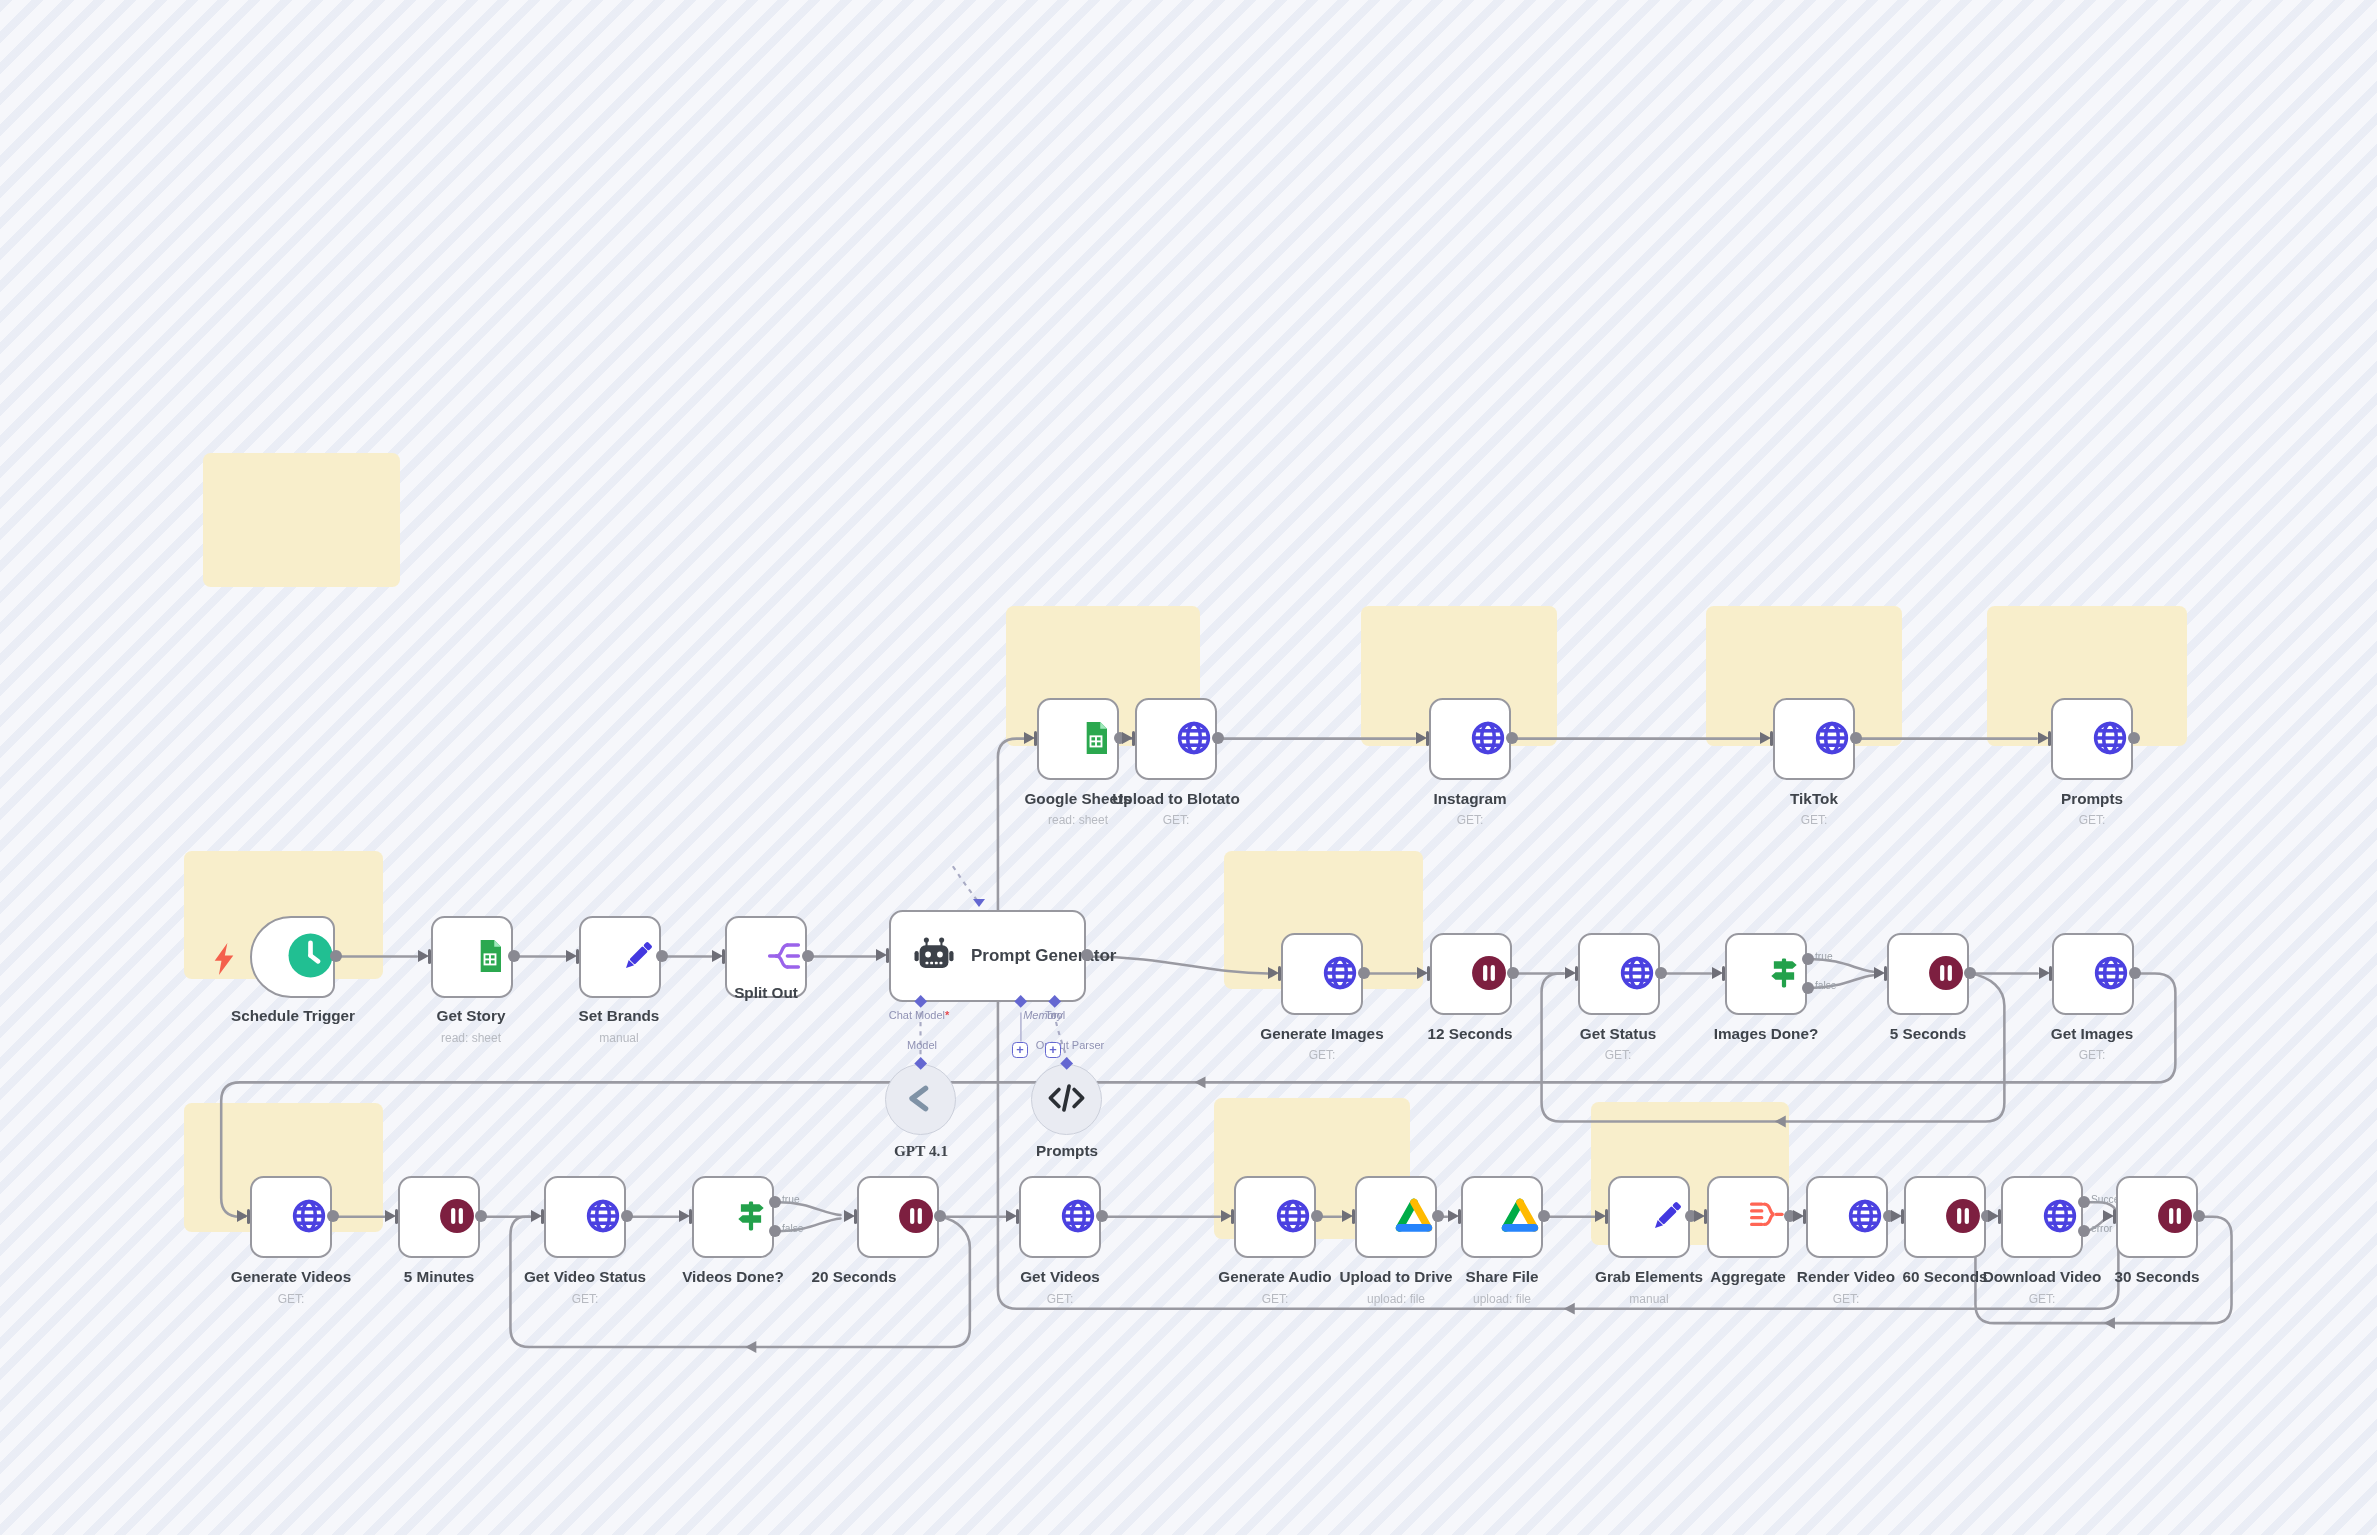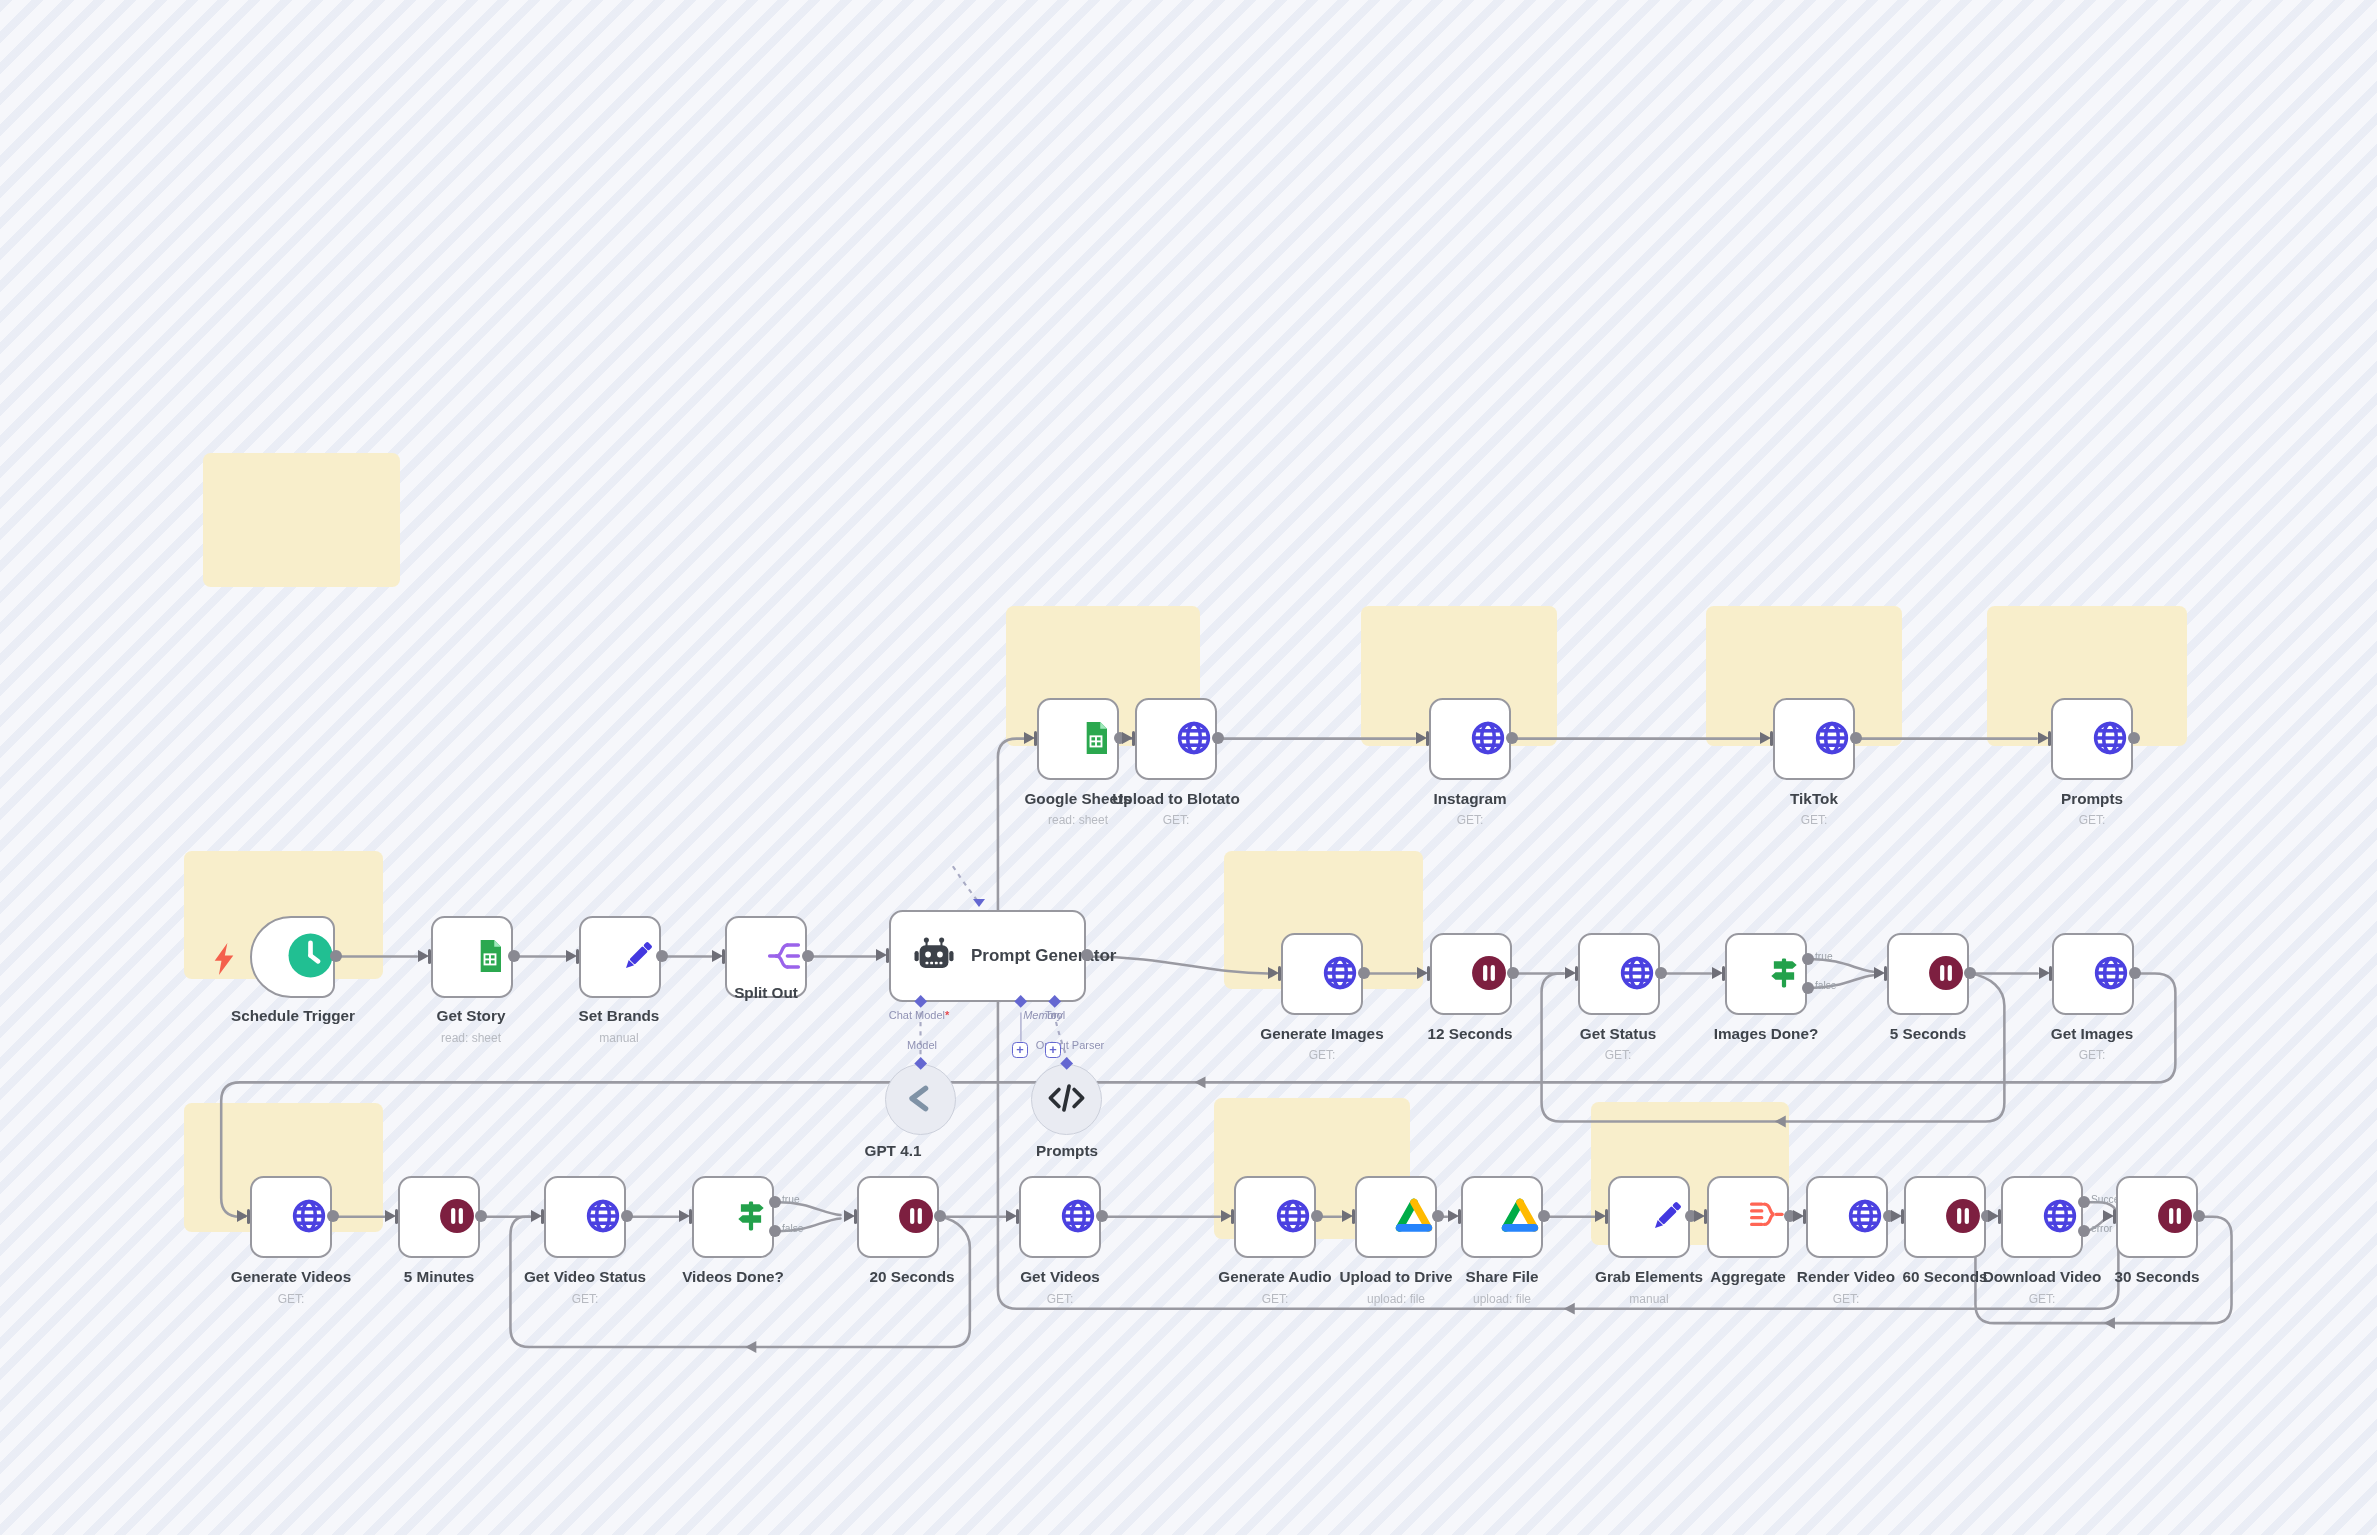--- a/index.html
+++ b/index.html
@@ -427,21 +427,21 @@
     <div class="node" style="left: 857px; top: 1176px; width: 82px; height: 82px;">
       <span><svg width="44" height="44" viewBox="0 0 52 52">
           <circle cx="26" cy="26" r="20" fill="#7d1f40"></circle>
           <rect x="19" y="16.5" width="5" height="19" rx="2.5" fill="#fff"></rect>
           <rect x="28" y="16.5" width="5" height="19" rx="2.5" fill="#fff"></rect>
         </svg></span>
       <span class="in-tri" style="left: -15.3px; top: 31.5px;"></span>
       <span class="in-bar" style="left: -5.1px; top: 31px;"></span>
       <span class="out-dot" style="right: -8.5px; top: 32px;"></span>
     </div>
-    <div class="nlabel" style="left: 912px; top: 1268px;">20 Seconds</div>
+    <div class="nlabel" style="left: 854px; top: 1268px;">20 Seconds</div>
     <div class="node" style="left: 1019px; top: 1176px; width: 82px; height: 82px;">
       <span><svg width="44" height="44" viewBox="0 0 52 52">
           <g stroke="#4b41e0" stroke-width="4.2" fill="none">
             <circle cx="26" cy="26" r="17"></circle>
             <ellipse cx="26" cy="26" rx="7.5" ry="17"></ellipse>
             <line x1="9.5" y1="26" x2="42.5" y2="26"></line>
             <line x1="13" y1="17.5" x2="39" y2="17.5"></line>
             <line x1="13" y1="34.5" x2="39" y2="34.5"></line>
           </g>
         </svg></span>
@@ -580,21 +580,21 @@
       <span class="in-tri" style="left: -15.3px; top: 31.5px;"></span>
       <span class="in-bar" style="left: -5.1px; top: 31px;"></span>
       <span class="out-dot" style="right: -8.5px; top: 32px;"></span>
     </div>
     <div class="nlabel" style="left: 2157px; top: 1268px;">30 Seconds</div>
     <div class="circle-node" style="left: 885px; top: 1064px;">
       <span><svg width="37" height="37" viewBox="0 0 44 44">
           <polyline points="28,10 12,22 28,34" stroke="#7f92a6" stroke-width="6.5" fill="none" stroke-linecap="round" stroke-linejoin="round"></polyline>
         </svg></span>
     </div>
-    <div class="nlabel" style="left: 893px; top: 1142px;">GPT 4.1</div>
+    <div class="nlabel" style="left: 921px; top: 1142px; font-family: Liberation Serif, serif;">GPT 4.1</div>
     <span class="diamond" style="left: 916px; top: 1059px;"></span>
     <div class="circle-node" style="left: 1031px; top: 1064px;">
       <span><svg width="39" height="34" viewBox="0 0 46 40">
           <g stroke="#2b2f35" stroke-width="4.4" fill="none" stroke-linecap="round" stroke-linejoin="round">
             <polyline points="14,10 4,20 14,30"></polyline>
             <polyline points="32,10 42,20 32,30"></polyline>
             <line x1="26" y1="6" x2="20" y2="34"></line>
           </g>
         </svg></span>
     </div>

